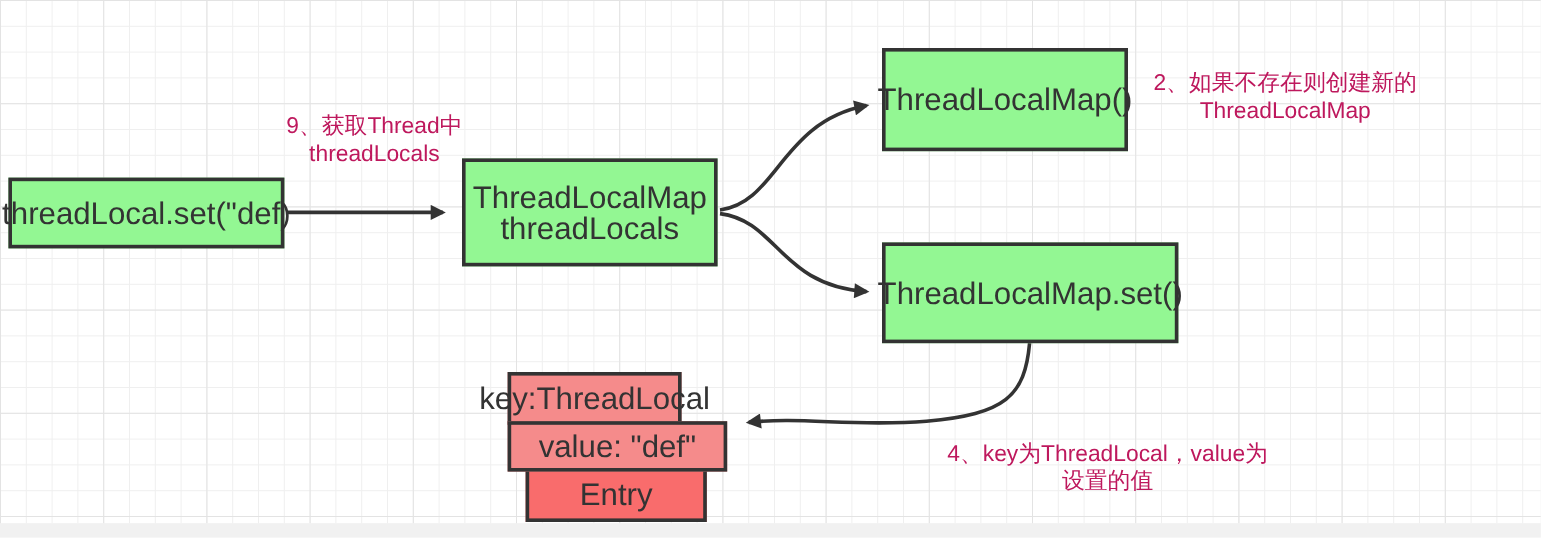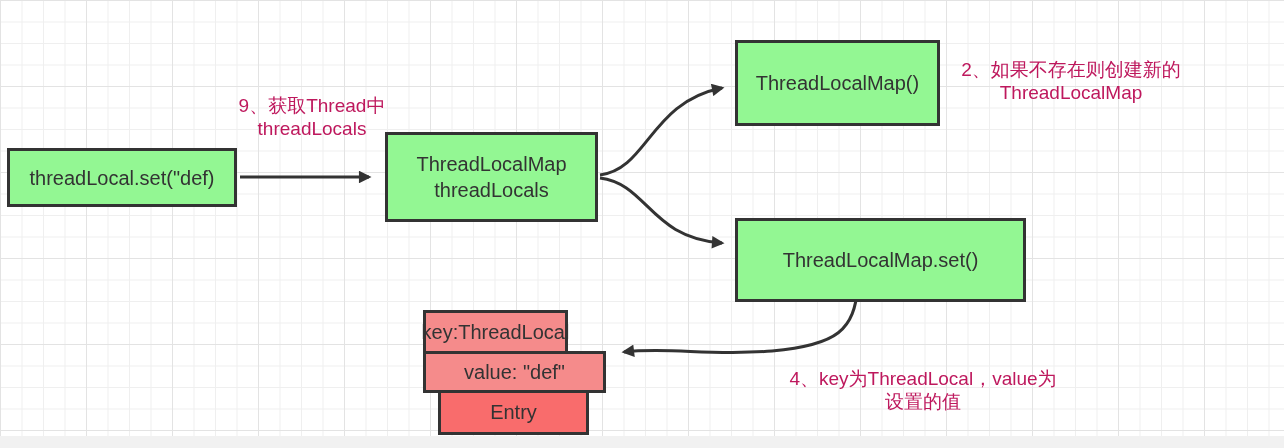--- a/index.html
+++ b/index.html
@@ -28,40 +28,40 @@
     position:absolute;left:0;top:0;width:1284px;height:448px;
     pointer-events:none;
   }
   .node{
     position:absolute;
     box-sizing:border-box;
     border:3px solid #333333;
     display:flex;align-items:center;justify-content:center;
     text-align:center;
     color:#333333;
-    font-size:20px;
+    font-size:26px;
     line-height:26px;
     white-space:nowrap;
   }
   .green{background:#93f793;}
   .pink{background:#f58b8b;}
   .red{background:#f96c6c;}
   .annotation{
     position:absolute;
     color:#be185d;
     font-size:19px;
     line-height:23px;
     text-align:center;
     white-space:nowrap;
   }
   
   #n-setcall{left:7px;top:148px;width:230px;height:59px;}
   #n-maptl{left:385px;top:132px;width:213px;height:90px;}
   #n-ctor{left:735px;top:40px;width:205px;height:86px;}
-  #n-mapset{left:735px;top:202px;width:291px;height:84px;margin-top:16px;}
+  #n-mapset{left:735px;top:202px;width:247px;height:84px;}
   #n-key{left:423px;top:310px;width:145px;height:44px;z-index:2;}
   #n-value{left:423px;top:351px;width:183px;height:42px;z-index:2;}
   #n-entry{left:438px;top:388px;width:151px;height:47px;z-index:1;}
   
   #a1{left:222px;top:94px;width:180px;}
   #a2{left:948px;top:58px;width:246px;}
   #a3{left:988px;top:225px;width:296px;}
   #a4{left:768px;top:367px;width:310px;}
 </style>
 </head>

